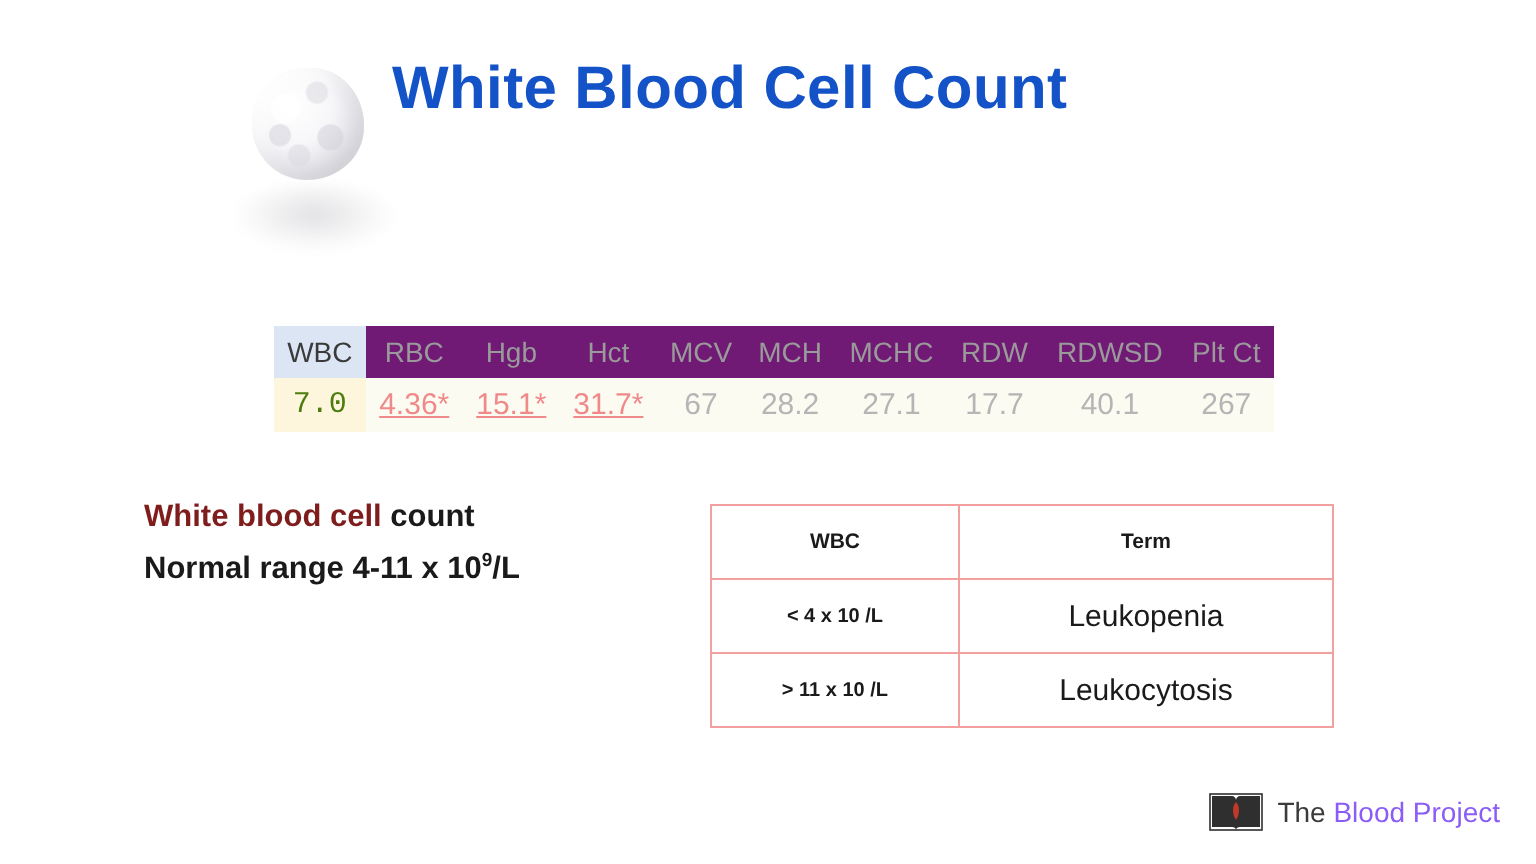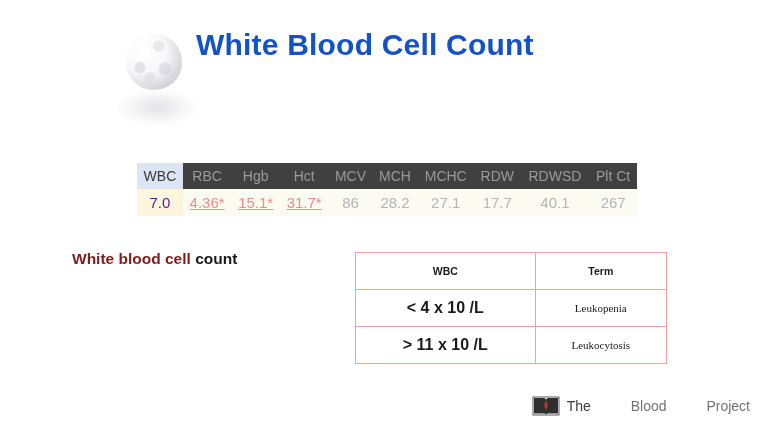--- a/index.html
+++ b/index.html
@@ -86,35 +86,36 @@
     width: 100%;
   }
   #lab-panel td {
     padding: 5px 4px;
     text-align: center;
     white-space: nowrap;
   }
   .lab-head {
     color: #9a9a9a;
     font-size: 14px;
-    background: #404040;
+    background: #701a75;
   }
   .lab-head.hl {
     background: #dbe5f3;
     color: #3a3a3a;
     font-weight: normal;
   }
   .lab-val {
     color: #b5b5b5;
     font-size: 15px;
     background: #fcfbf2;
   }
   .lab-val.hl {
     background: #fdf6dd;
-    color: #4c1d95;
+    color: #4d7c0f;
+    font-family: Liberation Mono, monospace;
   }
   .lab-val.abn {
     color: #f08a8a;
     text-decoration: underline;
   }
 
   
   #caption {
     position: absolute;
     left: 72px;
@@ -139,42 +140,42 @@
     color: #1a1a1a;
   }
   #range-table td {
     border: 1px solid #f2a0a0;
     height: 36px;
     text-align: center;
     vertical-align: middle;
     padding: 0 6px;
   }
   #range-table .hdr { font-weight: bold; font-size: 10.5px; }
-  #range-table .rowlabel { font-weight: bold; font-size: 16px; }
-  #range-table .term { font-size: 11px; font-family: Liberation Serif, serif; }
+  #range-table .rowlabel { font-weight: bold; font-size: 10px; }
+  #range-table .term { font-size: 15px; }
 
   
   #logo {
     position: absolute;
     right: 18px;
     bottom: 14px;
     display: flex;
     align-items: center;
     gap: 7px;
   }
   #logo-mark {
     width: 28px;
     height: 24px;
     position: relative;
   }
   #logo-text {
     font-size: 14px;
     color: #3b3b3b;
   }
-  #logo-text .red { color: #737373; margin-left: 36px; }
+  #logo-text .red { color: #8b5cf6; }
 </style>
 </head>
 <body>
 
 <div id="slide-title">White Blood Cell Count</div>
 
 <div id="cell-image">
   <div id="cell-shadow"></div>
   <div id="cell-blob"></div>
 </div>
@@ -192,34 +193,37 @@
       <td class="lab-head">MCHC</td>
       <td class="lab-head">RDW</td>
       <td class="lab-head">RDWSD</td>
       <td class="lab-head">Plt Ct</td>
     </tr>
     <tr>
       <td class="lab-val hl">7.0</td>
       <td class="lab-val abn">4.36*</td>
       <td class="lab-val abn">15.1*</td>
       <td class="lab-val abn">31.7*</td>
-      <td class="lab-val">86</td>
+      <td class="lab-val">67</td>
       <td class="lab-val">28.2</td>
       <td class="lab-val">27.1</td>
       <td class="lab-val">17.7</td>
       <td class="lab-val">40.1</td>
       <td class="lab-val">267</td>
     </tr>
   </tbody>
     </table>
 </div>
 
 <div id="caption">
   <div>
     <span class="green">White blood cell</span><span> count</span>
+  </div>
+  <div>
+    <span>Normal range 4-11 x 10</span><sup>9</sup><span>/L</span>
   </div>
 </div>
 
 <table id="range-table">
   <tbody>
       <tr>
     <td class="hdr">WBC</td>
     <td class="hdr">Term</td>
   </tr>
   <tr>

